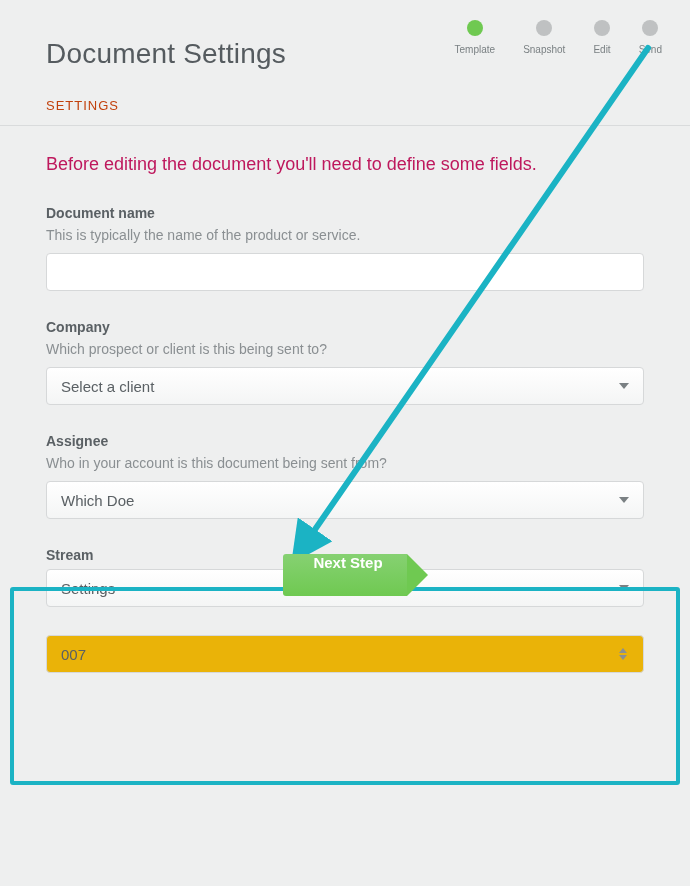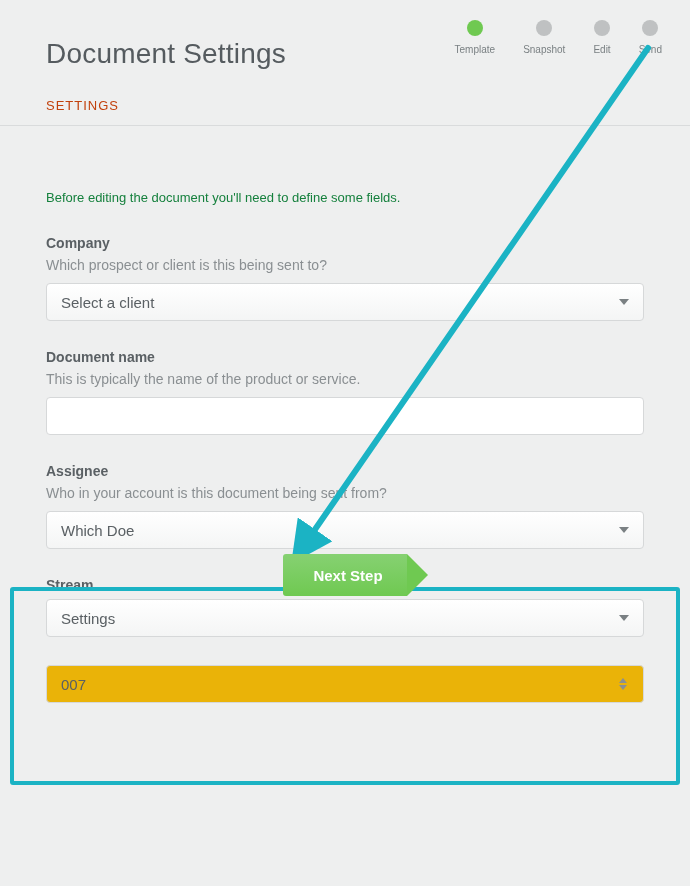--- a/index.html
+++ b/index.html
@@ -49,24 +49,23 @@
     font-size: 13px;
     letter-spacing: 1px;
     color: #c2410c;
     padding-bottom: 12px;
   }
 
   .content {
     padding: 28px 46px 0 46px;
   }
   .intro {
-    font-size: 13px;
-    color: #15803d;
+    font-size: 18px;
+    color: #be185d;
     margin-bottom: 30px;
-    margin-top: 36px;
   }
 
   .field { margin-bottom: 28px; }
   .f-label {
     font-size: 14px;
     font-weight: 600;
     color: #5a6064;
     margin-bottom: 6px;
   }
   .f-help {
@@ -143,21 +142,21 @@
     position: relative;
     height: 42px;
     background: linear-gradient(#86d172, #6fc951);
     color: #fff;
     font-size: 15px;
     font-weight: 600;
     border: none;
     border-radius: 3px 0 0 3px;
     padding: 0 24px 0 30px;
     display: flex;
-    align-items: center;
+    align-items: flex-start;
     cursor: pointer;
   }
   .next-btn::after {
     content: "";
     position: absolute;
     right: -21px;
     top: 0;
     width: 0; height: 0;
     border-top: 21px solid transparent;
     border-bottom: 21px solid transparent;
@@ -193,33 +192,33 @@
   </div>
 
   <div class="tab-row">
     <span class="tab-label">SETTINGS</span>
   </div>
 
   <div class="content">
     <p class="intro">Before editing the document you'll need to define some fields.</p>
 
     <div class="field">
+      <div class="f-label">Document name</div>
+      <div class="f-help">This is typically the name of the product or service.</div>
+      <div class="text-input">
+        <span></span>
+      </div>
+    </div>
+
+    <div class="field">
       <div class="f-label">Company</div>
       <div class="f-help">Which prospect or client is this being sent to?</div>
       <div class="select">
         <span>Select a client</span>
         <span class="caret"></span>
-      </div>
-    </div>
-
-    <div class="field">
-      <div class="f-label">Document name</div>
-      <div class="f-help">This is typically the name of the product or service.</div>
-      <div class="text-input">
-        <span></span>
       </div>
     </div>
 
     <div class="field">
       <div class="f-label">Assignee</div>
       <div class="f-help">Who in your account is this document being sent from?</div>
       <div class="select">
         <span>Which Doe</span>
         <span class="caret"></span>
       </div>

